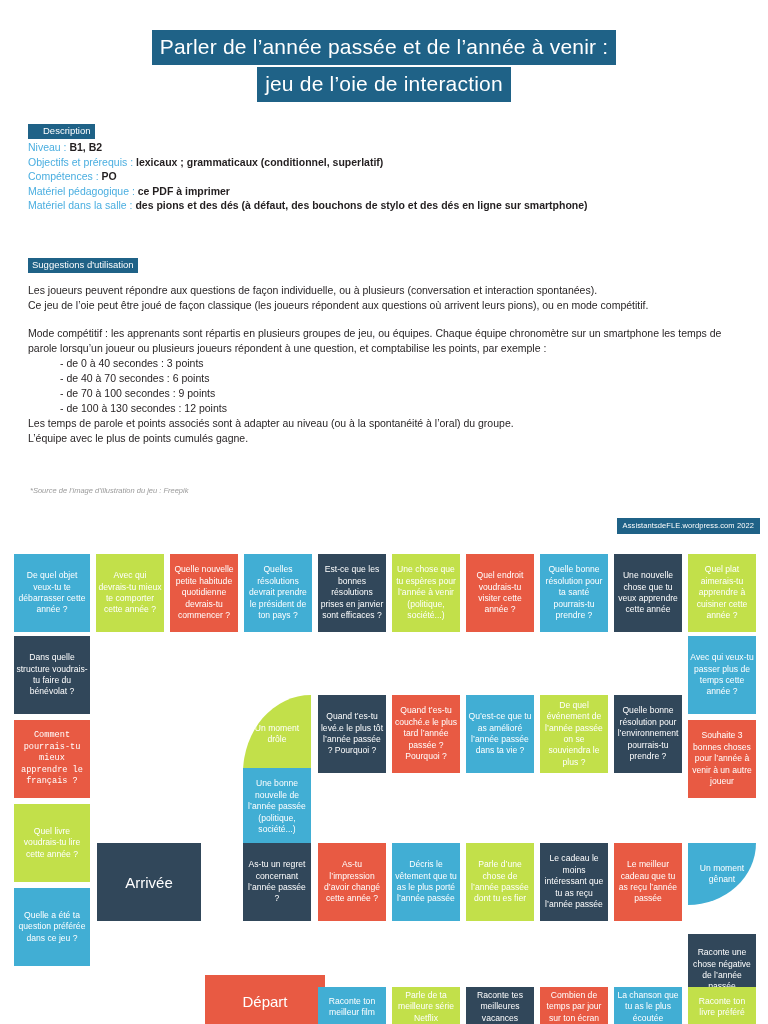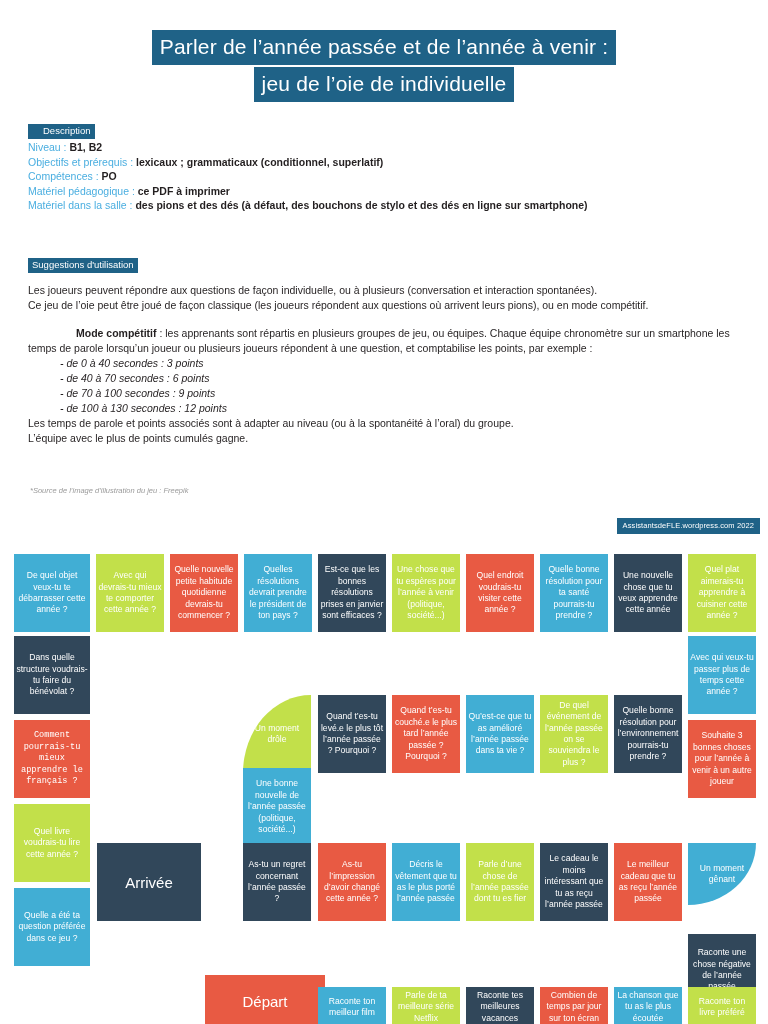--- a/index.html
+++ b/index.html
@@ -51,22 +51,22 @@
   .desc .val{color:#231f20;font-weight:bold;}
 
   
   .sugg{
     position:absolute;left:28px;top:283px;width:716px;
     font-size:10.5px;line-height:15px;color:#231f20;
   }
   .sugg p{margin:0;}
   .sugg .gap{height:13px;}
   .sugg .bullets{margin:0;padding:0;}
-  .sugg .bullets div{padding-left:32px;font-style:italic;}
-  .sugg b{font-weight:bold;margin-left:48px;}
+  .sugg .bullets div{padding-left:32px;}
+  .sugg b{font-weight:normal;}
 
   .source-note{
     position:absolute;left:30px;top:486px;
     font-size:7.5px;font-style:italic;color:#9a9a9a;
     font-family:"Liberation Sans","DejaVu Sans",sans-serif;
   }
 
   .watermark{
     position:absolute;right:8px;top:518px;
     background:#1f6287;color:#ffffff;
@@ -102,21 +102,21 @@
     color:#ffffff;font-size:15px;
   }
 </style>
 </head>
 <body>
 
 <div class="page">
 
   <div class="title-wrap">
     <div class="title-line l1">Parler de l’année passée et de l’année à venir :</div><br>
-    <div class="title-line l2">jeu de l’oie de individuelle</div>
+    <div class="title-line l2">jeu de l’oie de interaction</div>
   </div>
 
   <div class="sec-head" id="sec-desc">Description</div>
   <div class="desc" id="desc-list">
       <div class="row"><span class="lab">Niveau : </span><span class="val">B1, B2</span></div>
       <div class="row"><span class="lab">Objectifs et prérequis :  </span><span class="val">lexicaux ; grammaticaux (conditionnel, superlatif)</span></div>
       <div class="row"><span class="lab">Compétences : </span><span class="val">PO</span></div>
       <div class="row"><span class="lab">Matériel pédagogique : </span><span class="val">ce PDF à imprimer</span></div>
       <div class="row"><span class="lab">Matériel dans la salle : </span><span class="val">des pions et des dés (à défaut, des bouchons de stylo et des dés en ligne sur smartphone)</span></div>
     </div>

